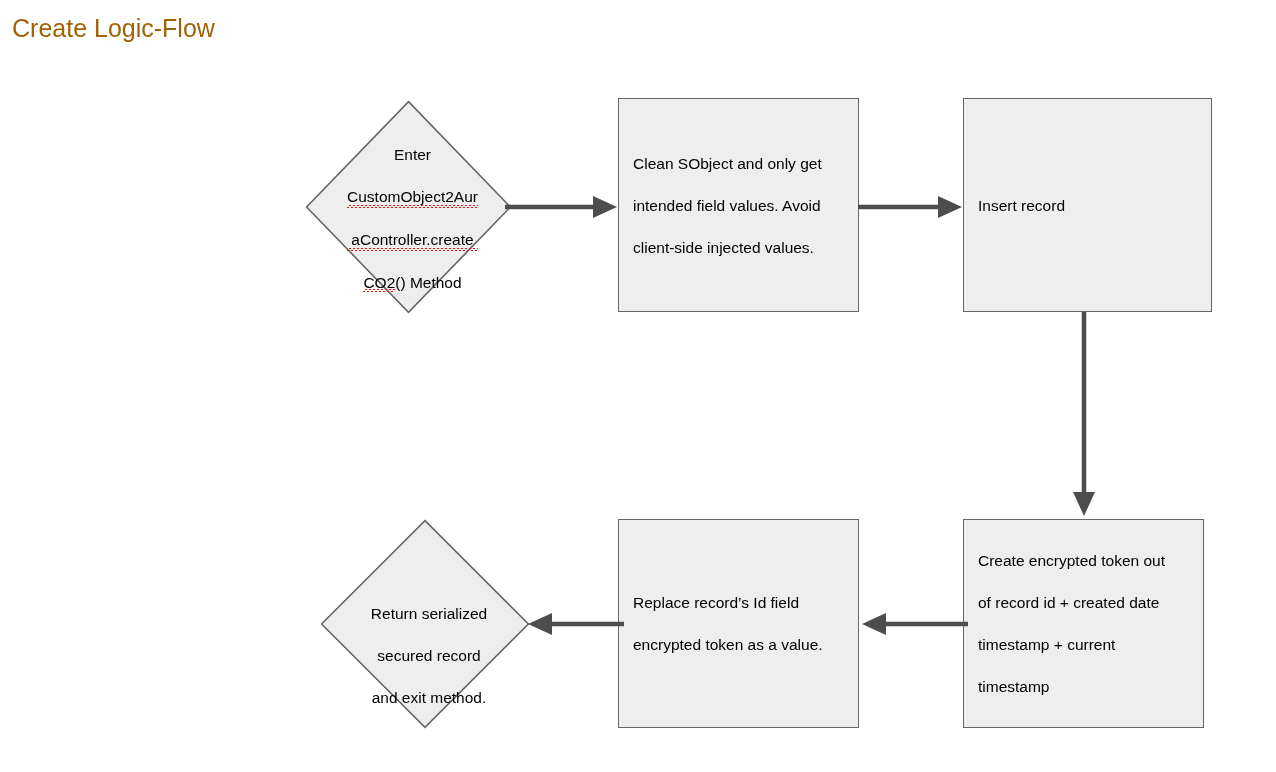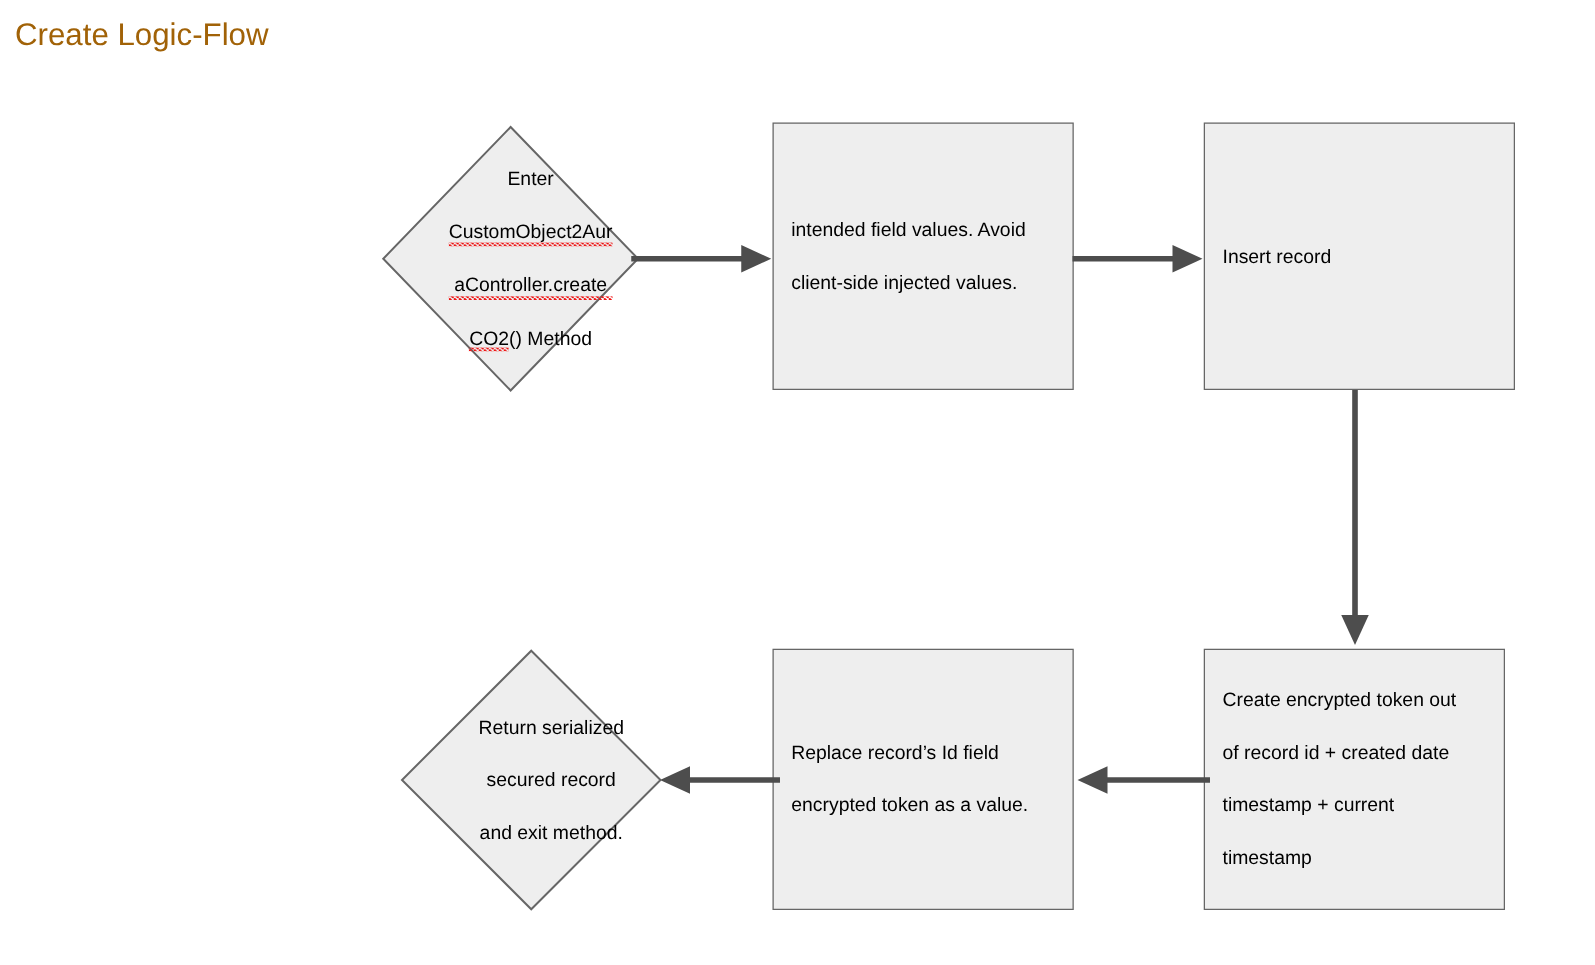--- a/index.html
+++ b/index.html
@@ -52,26 +52,26 @@
     position: absolute;
   }
   .diamond-wrap svg {
     position: absolute;
     left: 0;
     top: 0;
     display: block;
   }
   .diamond-wrap .node-text {
     position: absolute;
-    left: 16px;
+    left: 4px;
     top: 0;
     width: 100%;
     height: 100%;
     display: flex;
-    align-items: center;
+    align-items: flex-end;
     justify-content: center;
     text-align: center;
     font-size: 15.5px;
     line-height: 21px;
     white-space: pre-line;
     pointer-events: none;
   }
   .spell {
     background-repeat: repeat-x;
     background-position: 0 100%;
@@ -107,20 +107,21 @@
   </div>
 </div>
 
 <svg class="connector" style="left:505px; top:190px;" width="120" height="34" viewBox="0 0 120 34">
   <line x1="0" y1="17" x2="98" y2="17" stroke="#4d4d4d" stroke-width="4.5"></line>
   <polygon points="112,17 88,6 88,28" fill="#4d4d4d"></polygon>
 </svg>
 
 <div class="node box" style="left:618px; top:98px; width:241px; height:214px;">
   <div class="node-text">
+    <div>Clean SObject and only get</div>
     <div>intended field values. Avoid</div>
     <div>client-side injected values.</div>
   </div>
 </div>
 
 <svg class="connector" style="left:858px; top:190px;" width="110" height="34" viewBox="0 0 110 34">
   <line x1="0" y1="17" x2="86" y2="17" stroke="#4d4d4d" stroke-width="4.5"></line>
   <polygon points="104,17 80,6 80,28" fill="#4d4d4d"></polygon>
 </svg>
 

